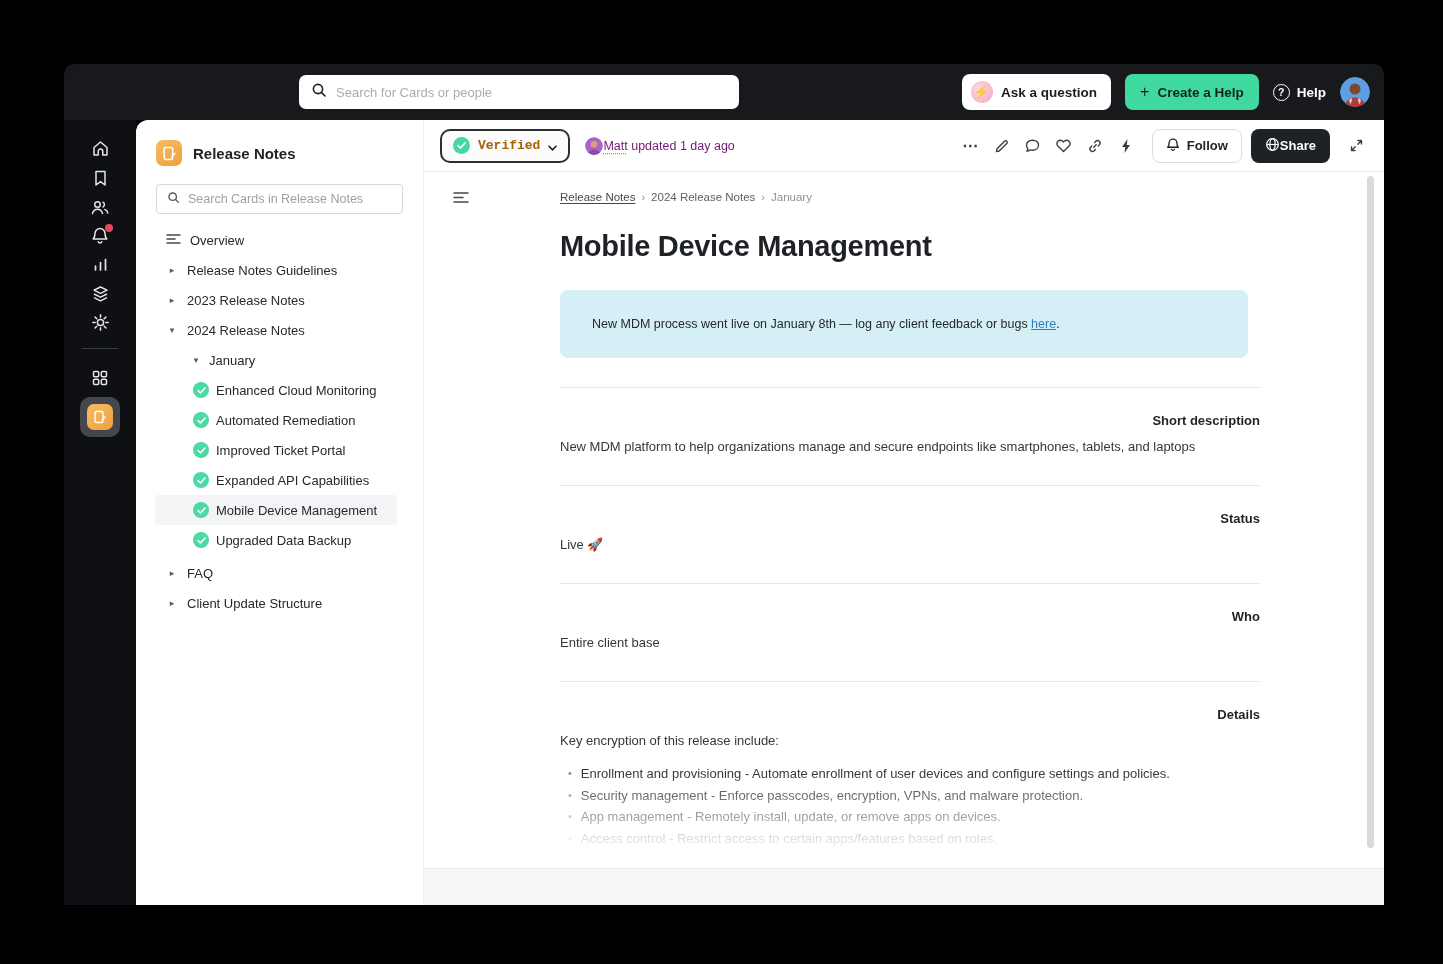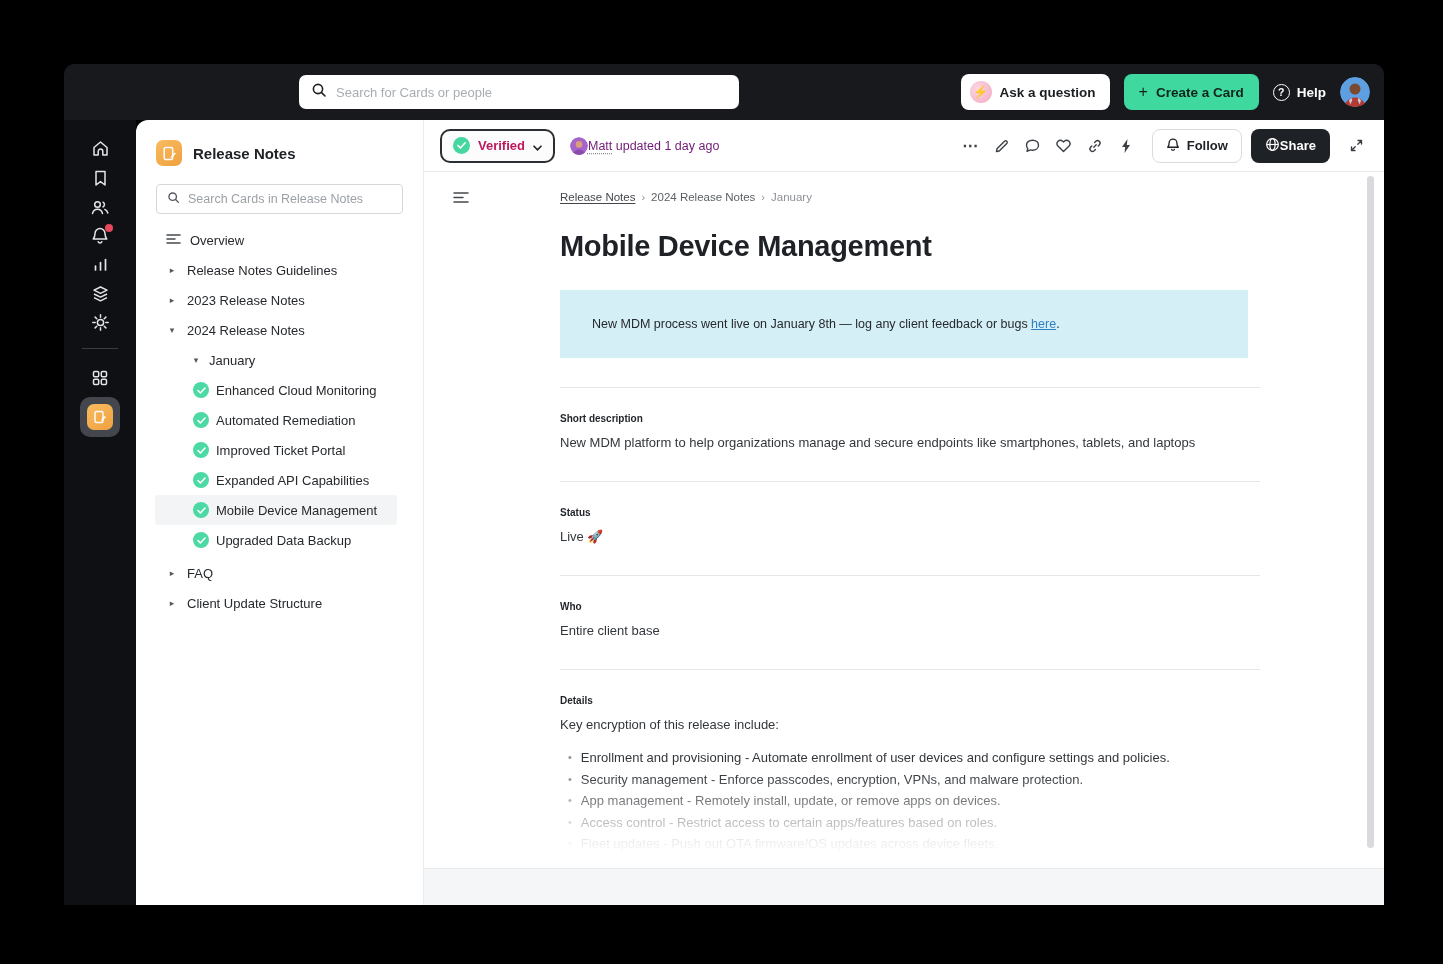--- a/index.html
+++ b/index.html
@@ -117,21 +117,21 @@
     padding:0 16px; flex-shrink:0;
   }
   .verified-badge {
     height:34px; background:#fcfcfd; border:2px solid #2b2e32; border-radius:10px;
     display:flex; align-items:center; gap:8px; padding:0 11px; cursor:pointer;
   }
   .verified-badge .vb-circle {
     width:17px; height:17px; border-radius:50%; background:#45d7a0;
     display:flex; align-items:center; justify-content:center;
   }
-  .vb-label { font-size:13px; font-weight:700; color:#be185d; }
+  .vb-label { font-size:13px; font-weight:700; color:#a16207;font-family:Liberation Mono, monospace; }
   .author-block { display:flex; align-items:center; gap:0; margin-left:15px; font-size:12.5px; color:#701a75; }
   .author-avatar { width:18px; height:18px; border-radius:50%; overflow:hidden; }
   .author-name { text-decoration:underline dotted #8a8e93; text-underline-offset:3px; cursor:pointer; }
   .header-spacer { flex:1; }
   .hact { width:24px; height:24px; display:flex; align-items:center; justify-content:center; color:#3c4045; cursor:pointer; margin-left:7px; }
   .hact.more-glyph { font-size:16px; font-weight:700; letter-spacing:1px; }
   .btn-follow {
     height:34px; background:#fff; border:1px solid #d9dbde; border-radius:8px; padding:0 13px;
     display:flex; align-items:center; gap:7px; font-family:inherit; font-size:13px; font-weight:700; color:#1e2125;
     cursor:pointer; margin-left:14px;
@@ -146,26 +146,26 @@
   .card-body { flex:1; position:relative; overflow:hidden; }
   .toc-icon { position:absolute; left:29px; top:18px; cursor:pointer; }
 
   .doc { position:absolute; left:136px; top:0; width:700px; }
   .breadcrumb { padding-top:19px; font-size:11.5px; color:#5a5f64; display:flex; align-items:center; gap:6px; }
   .crumb-root { color:#43474c; text-decoration:underline; text-underline-offset:2px; cursor:pointer; }
   .crumb-sep { color:#8d9197; font-size:11px; }
   .crumb-last { color:#8d9197; }
   .doc h1 { margin-top:27px; font-size:29px; font-weight:800; color:#1e2125; letter-spacing:-0.3px; }
   .callout {
-    margin-top:27px; width:688px; min-height:68px; border-radius:0;
+    margin-top:27px; width:688px; min-height:68px; border-radius:8px;
     display:flex; align-items:center; padding:17px 32px; font-size:12.5px; color:#26292c;
   }
   .callout a { color:#2f7fc1; text-decoration:underline; cursor:pointer; }
   .hr { border-top:1px solid #e4e6e9; margin-top:29px; }
-  .sec-label { margin-top:25px; font-size:10px; font-weight:700; color:#1f2328; }
+  .sec-label { margin-top:25px; font-size:13px; font-weight:700; color:#1f2328;text-align:right; }
   .sec-text { margin-top:10px; font-size:13px; color:#33373c; line-height:18px; }
   .details-list { margin-top:13px; list-style:none; }
   .details-list li { display:flex; gap:9px; font-size:13px; color:#33373c; line-height:21.5px; padding-left:8px; }
   .details-list li .blt { color:#8a8e93; font-size:11px; line-height:21.5px; }
   .fade-1 { opacity:.8; } .fade-2 { opacity:.55; }
   .fade-overlay {
     position:absolute; left:0; right:0; bottom:0; height:95px; pointer-events:none;
     background:linear-gradient(rgba(255,255,255,0), #fff 88%);
   }
   .scroll-thumb {
@@ -191,21 +191,21 @@
       <input type="text" placeholder="Search for Cards or people" style="">
     </div>
 
     <div class="topbar-right">
       <button class="btn-ask">
         <span class="ask-bolt">⚡</span>
         <span>Ask a question</span>
       </button>
       <button class="btn-create" style="background:#3fd9a0;">
         <span class="plus-glyph">+</span>
-        <span>Create a Card</span>
+        <span>Create a Help</span>
       </button>
       <div class="help">
         <span class="help-circle">?</span>
         <span>Help</span>
       </div>
       <div class="avatar-top">
         <svg width="30" height="30" viewBox="0 0 30 30">
           <circle cx="15" cy="15" r="15" fill="#5d9fe0"></circle>
           <circle cx="15" cy="12" r="5.5" fill="#7a4a2e"></circle>
           <path d="M4 30c1.5-7 7-9.5 11-9.5s9.5 2.5 11 9.5z" fill="#b43a34"></path>

